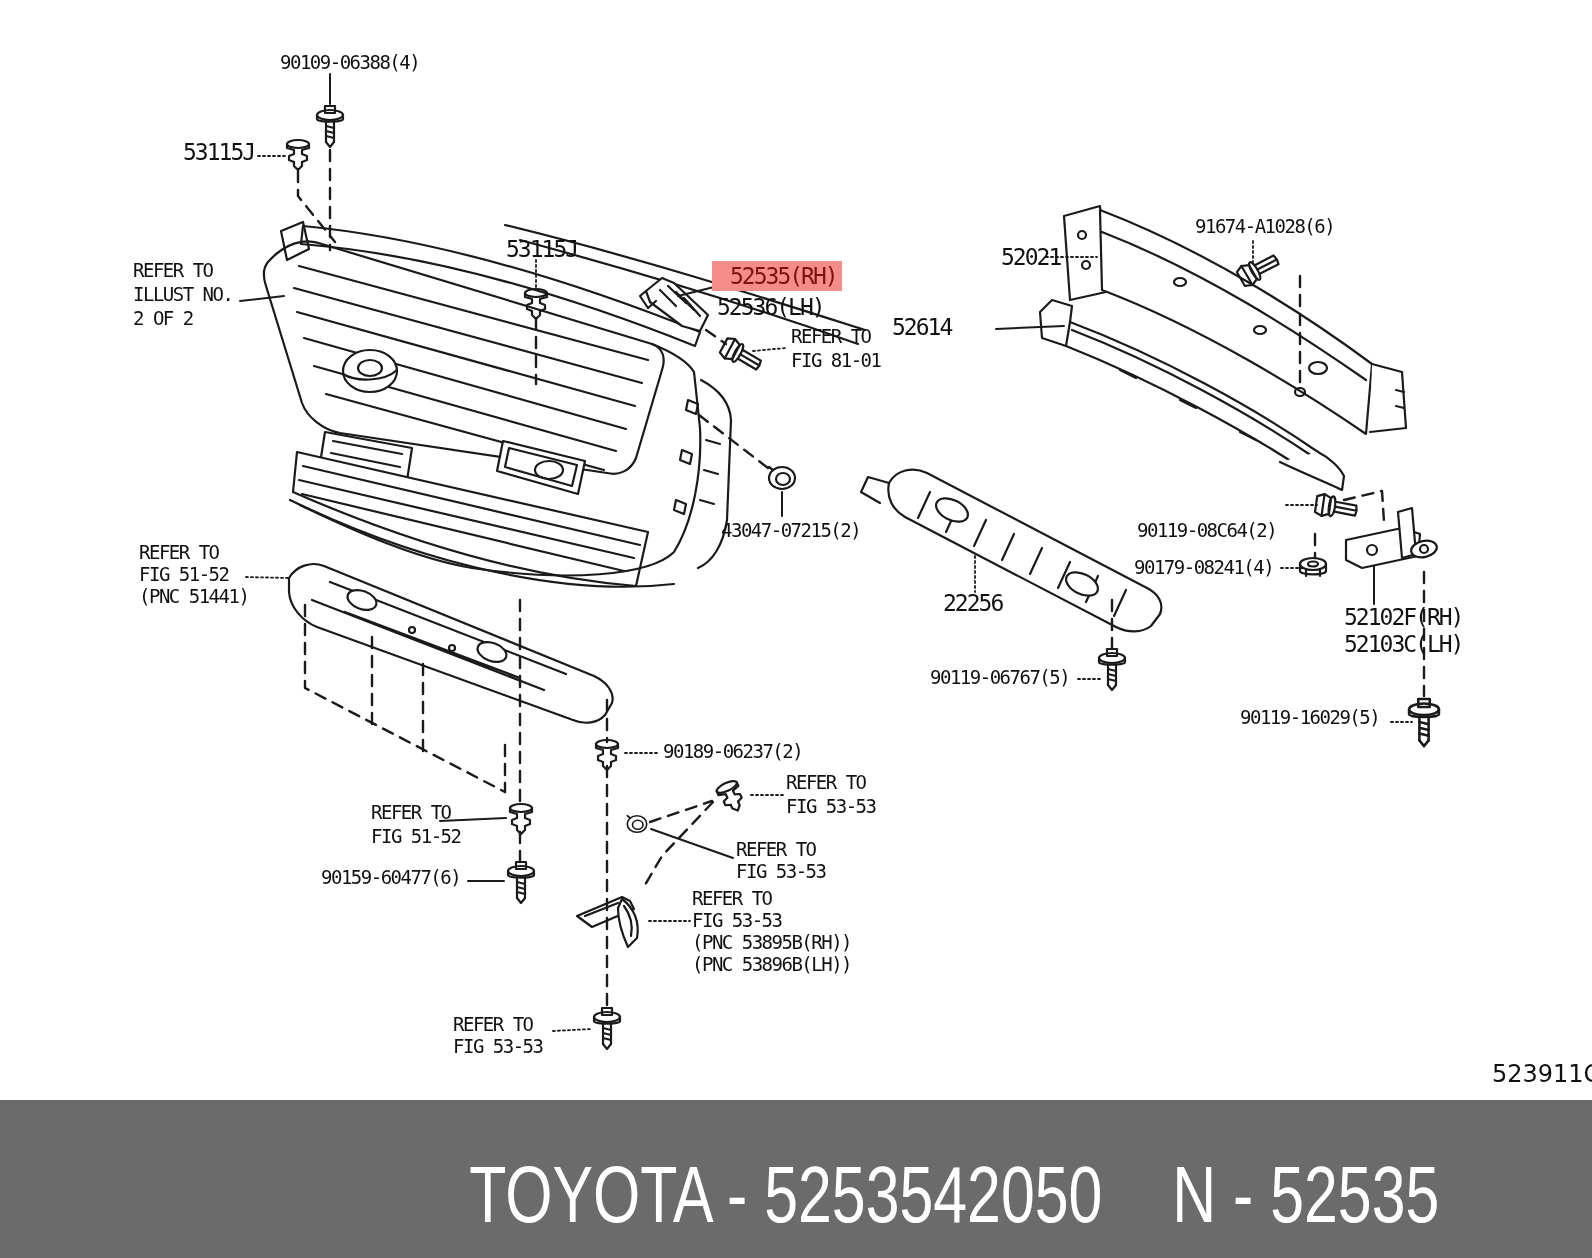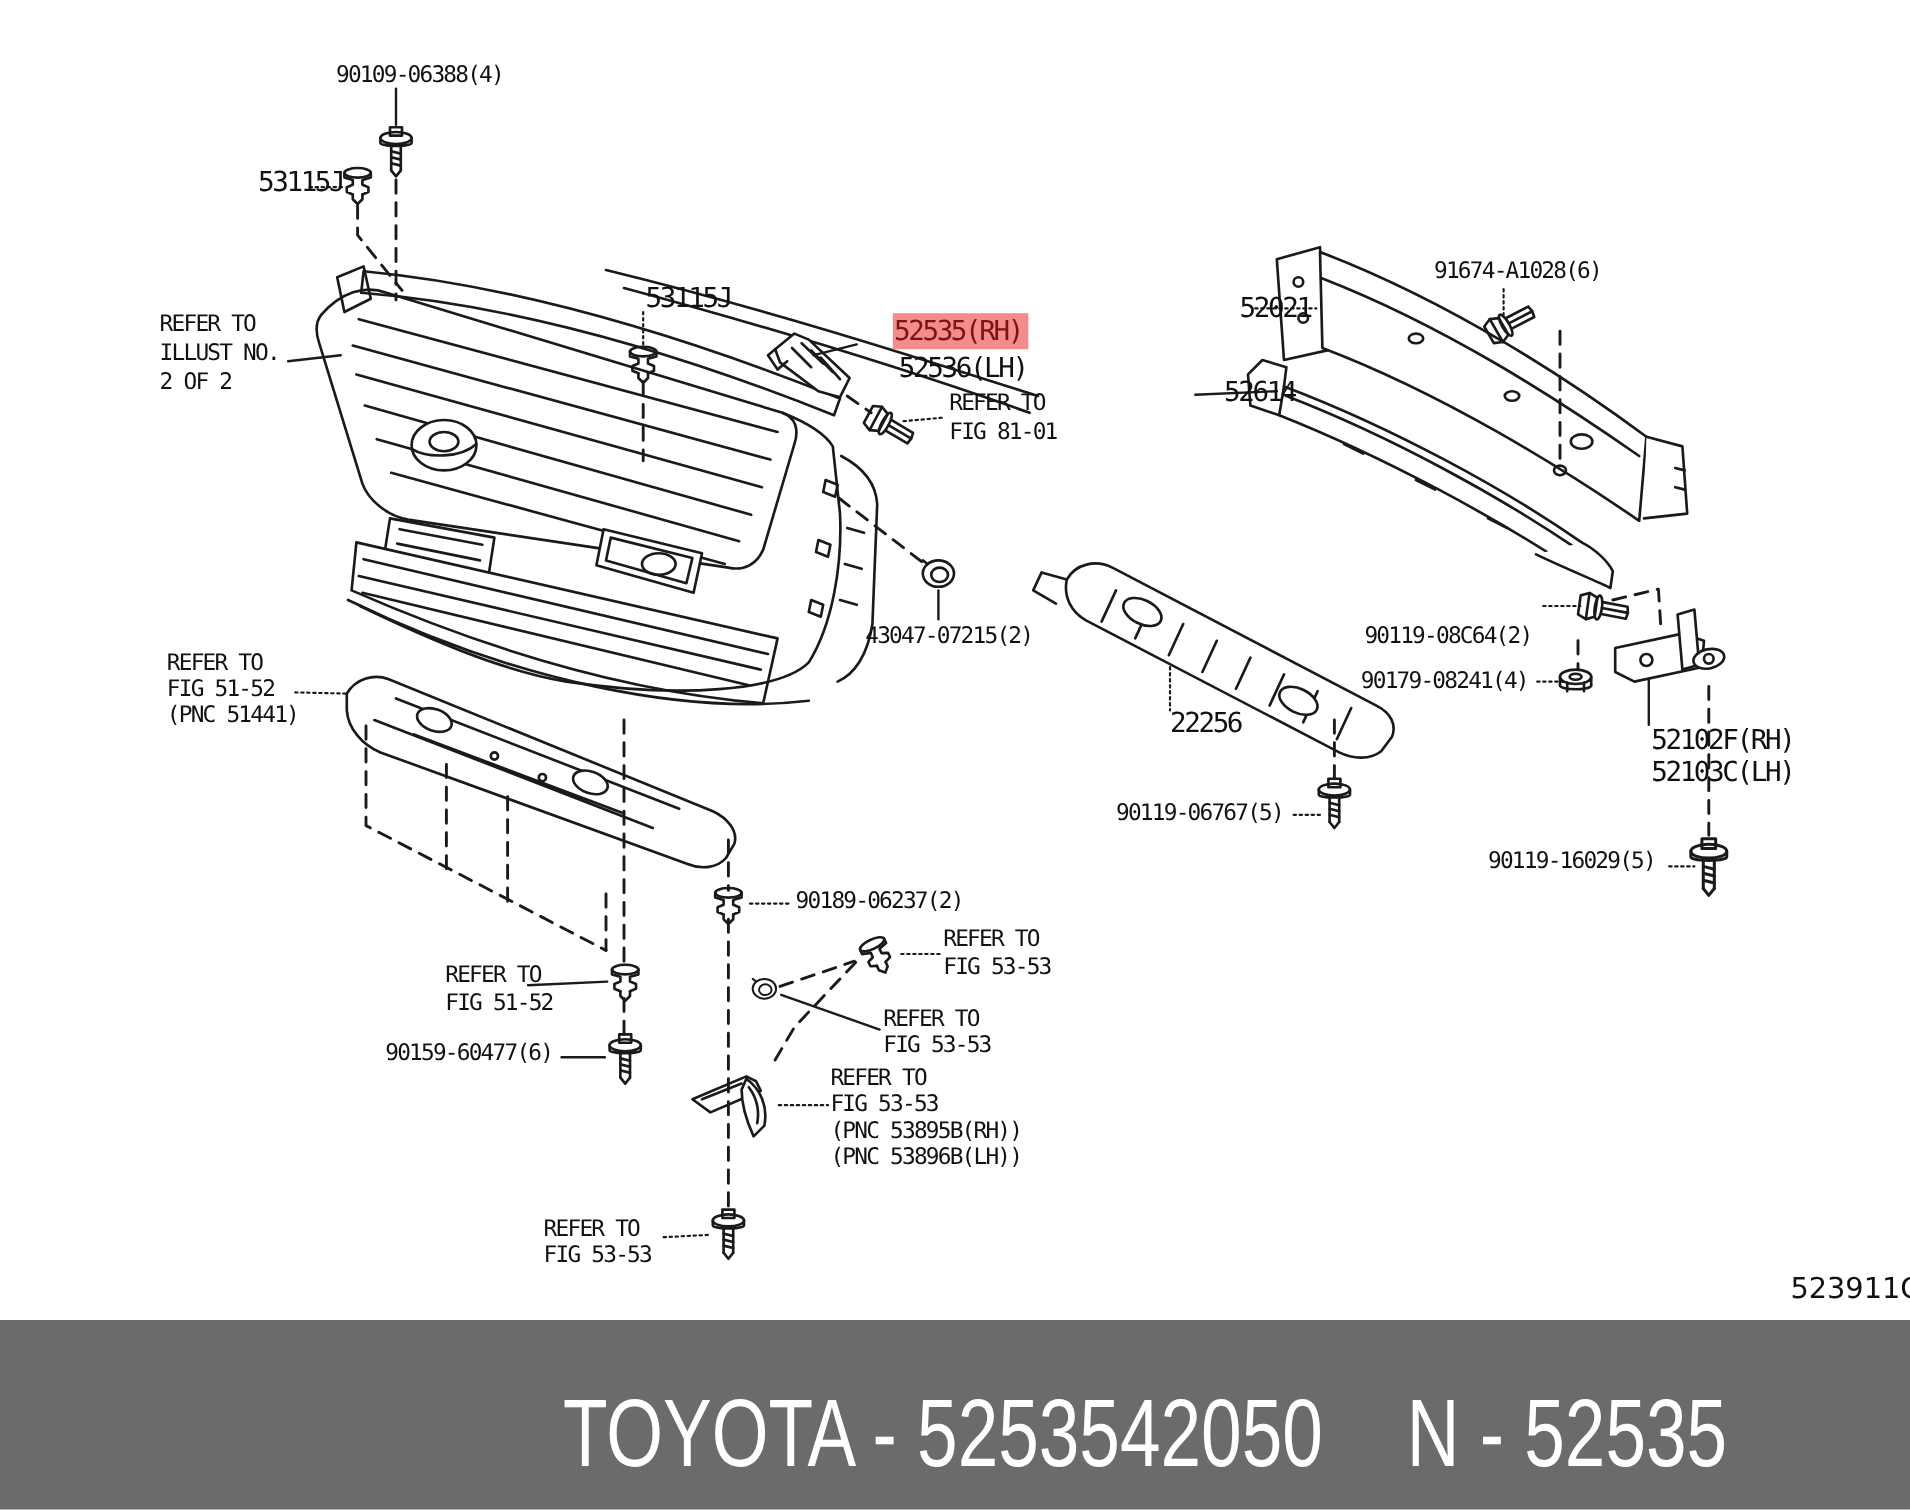--- a/index.html
+++ b/index.html
@@ -13,23 +13,23 @@
     fill:none;stroke:#1a1a1a;stroke-width:2.2;stroke-linecap:round;stroke-linejoin:round;
   }
   .art .fw{fill:#ffffff;}
   .art .dash path{stroke-dasharray:11 8;stroke-width:2.4;}
   .art .dot path{stroke-dasharray:2 3;stroke-width:1.8;}
   .art .lead path{stroke-width:2;}
   .lbl{
     position:absolute;color:#111;font-weight:normal;font-size:19px;line-height:24px;
     letter-spacing:-1.5px;white-space:pre-line;
   }
-  .lbl-lg{font-size:23px;line-height:27px;letter-spacing:-2px;margin-left:32px;}
+  .lbl-lg{font-size:23px;line-height:27px;letter-spacing:-2px;}
   .lh22{line-height:22px;}
-  .hl{background:var(--hl-bg,#f58c8c);color:var(--hl-fg,#7c1313);padding:2px 5px 1px 1px;}
+  .hl{background:var(--hl-bg,#f58c8c);color:var(--hl-fg,#7c1313);padding:2px 5px 1px 18px;}
   .diagram-code{
     position:absolute;left:1492px;top:1060px;width:90px;text-align:right;
     font-size:24px;font-weight:normal;letter-spacing:0;color:#111;
     font-family:"DejaVu Sans", sans-serif;
   }
   .footer{
     position:absolute;left:0;top:1100px;width:1592px;height:190px;
     background:var(--footer-bg,#6b6b6b);
     display:flex;align-items:center;justify-content:flex-end;
   }
@@ -245,21 +245,21 @@
 <div class="lbl" style="left:133px;top:258px">REFER TO
 ILLUST NO.
 2 OF 2</div>
 <div class="lbl lbl-lg" style="left:506px;top:236px">53115J</div>
 <div class="lbl lbl-lg hl" style="left:712px;top:261px">52535(RH)</div>
 <div class="lbl lbl-lg" style="left:717px;top:294px">52536(LH)</div>
 <div class="lbl" style="left:791px;top:324px">REFER TO
 FIG 81-01</div>
 <div class="lbl lbl-lg" style="left:1001px;top:244px">52021</div>
 <div class="lbl" style="left:1195px;top:214px">91674-A1028(6)</div>
-<div class="lbl lbl-lg" style="left:988px;top:314px">52614</div>
+<div class="lbl lbl-lg" style="left:892px;top:314px">52614</div>
 <div class="lbl" style="left:1137px;top:518px">90119-08C64(2)</div>
 <div class="lbl" style="left:1134px;top:555px">90179-08241(4)</div>
 <div class="lbl lbl-lg" style="left:1344px;top:604px">52102F(RH)
 52103C(LH)</div>
 <div class="lbl" style="left:1240px;top:705px">90119-16029(5)</div>
 <div class="lbl lbl-lg" style="left:943px;top:590px">22256</div>
 <div class="lbl" style="left:930px;top:665px">90119-06767(5)</div>
 <div class="lbl" style="left:721px;top:518px">43047-07215(2)</div>
 <div class="lbl lh22" style="left:139px;top:541px">REFER TO
 FIG 51-52

